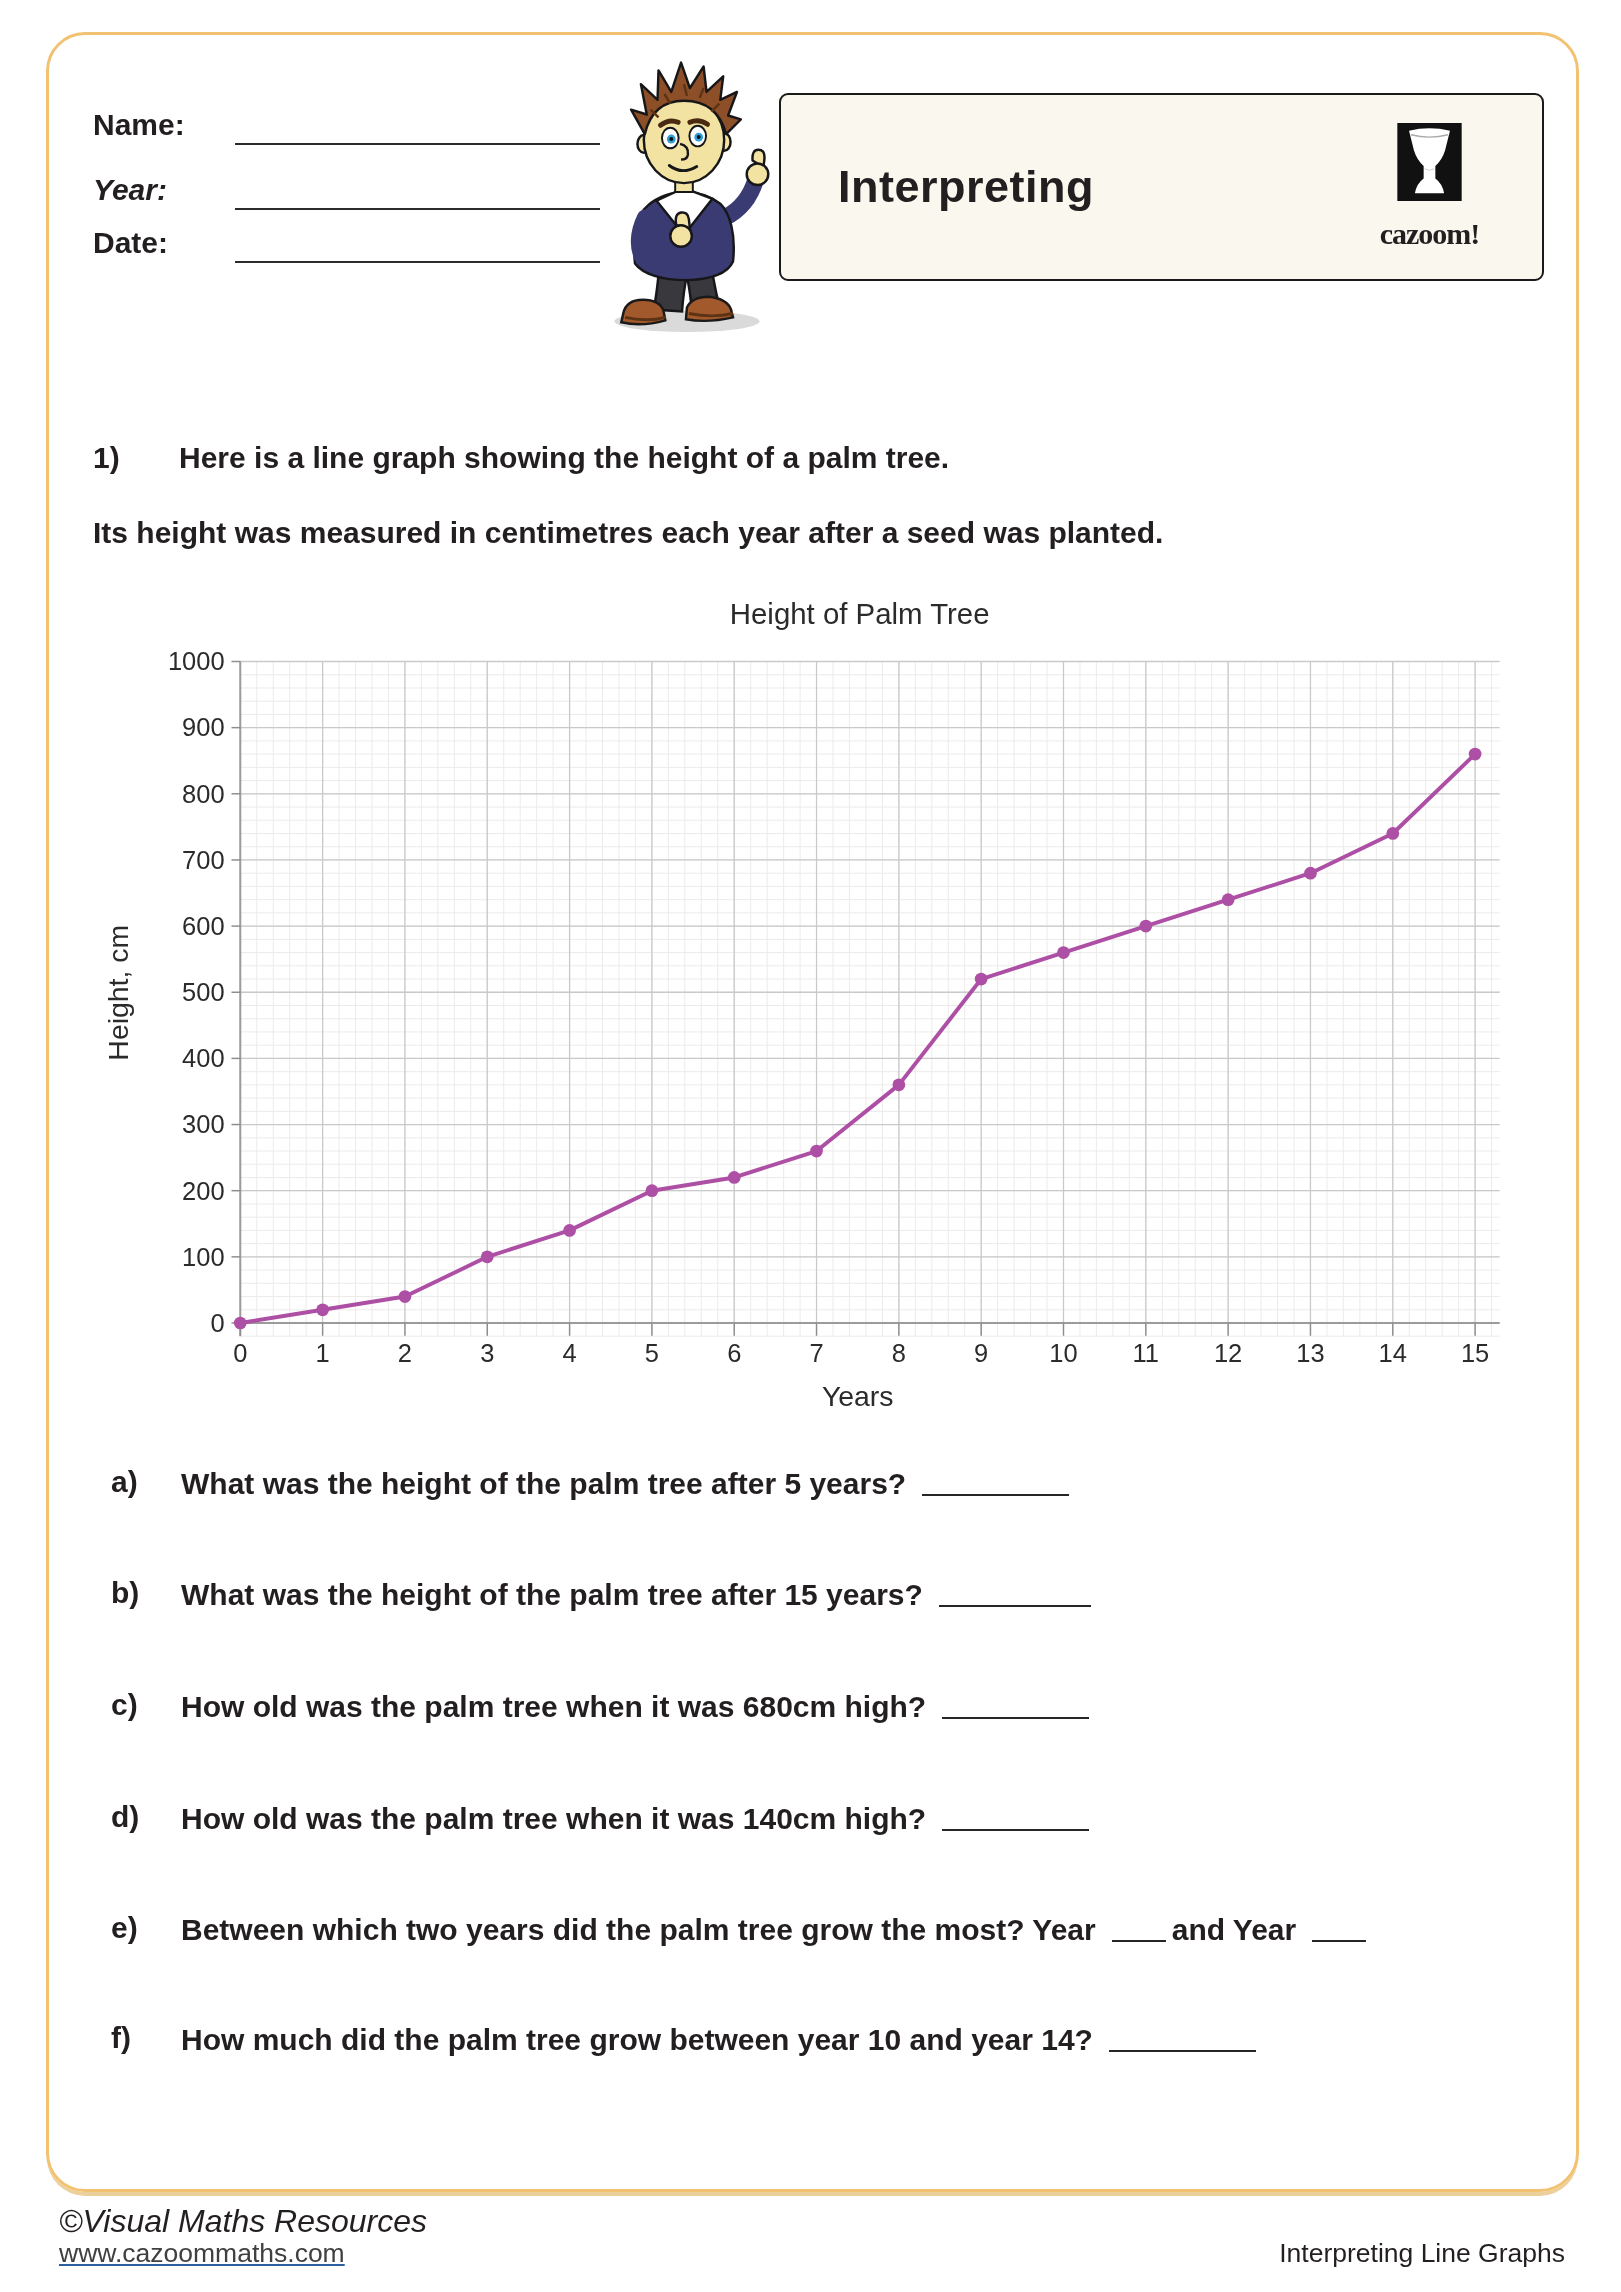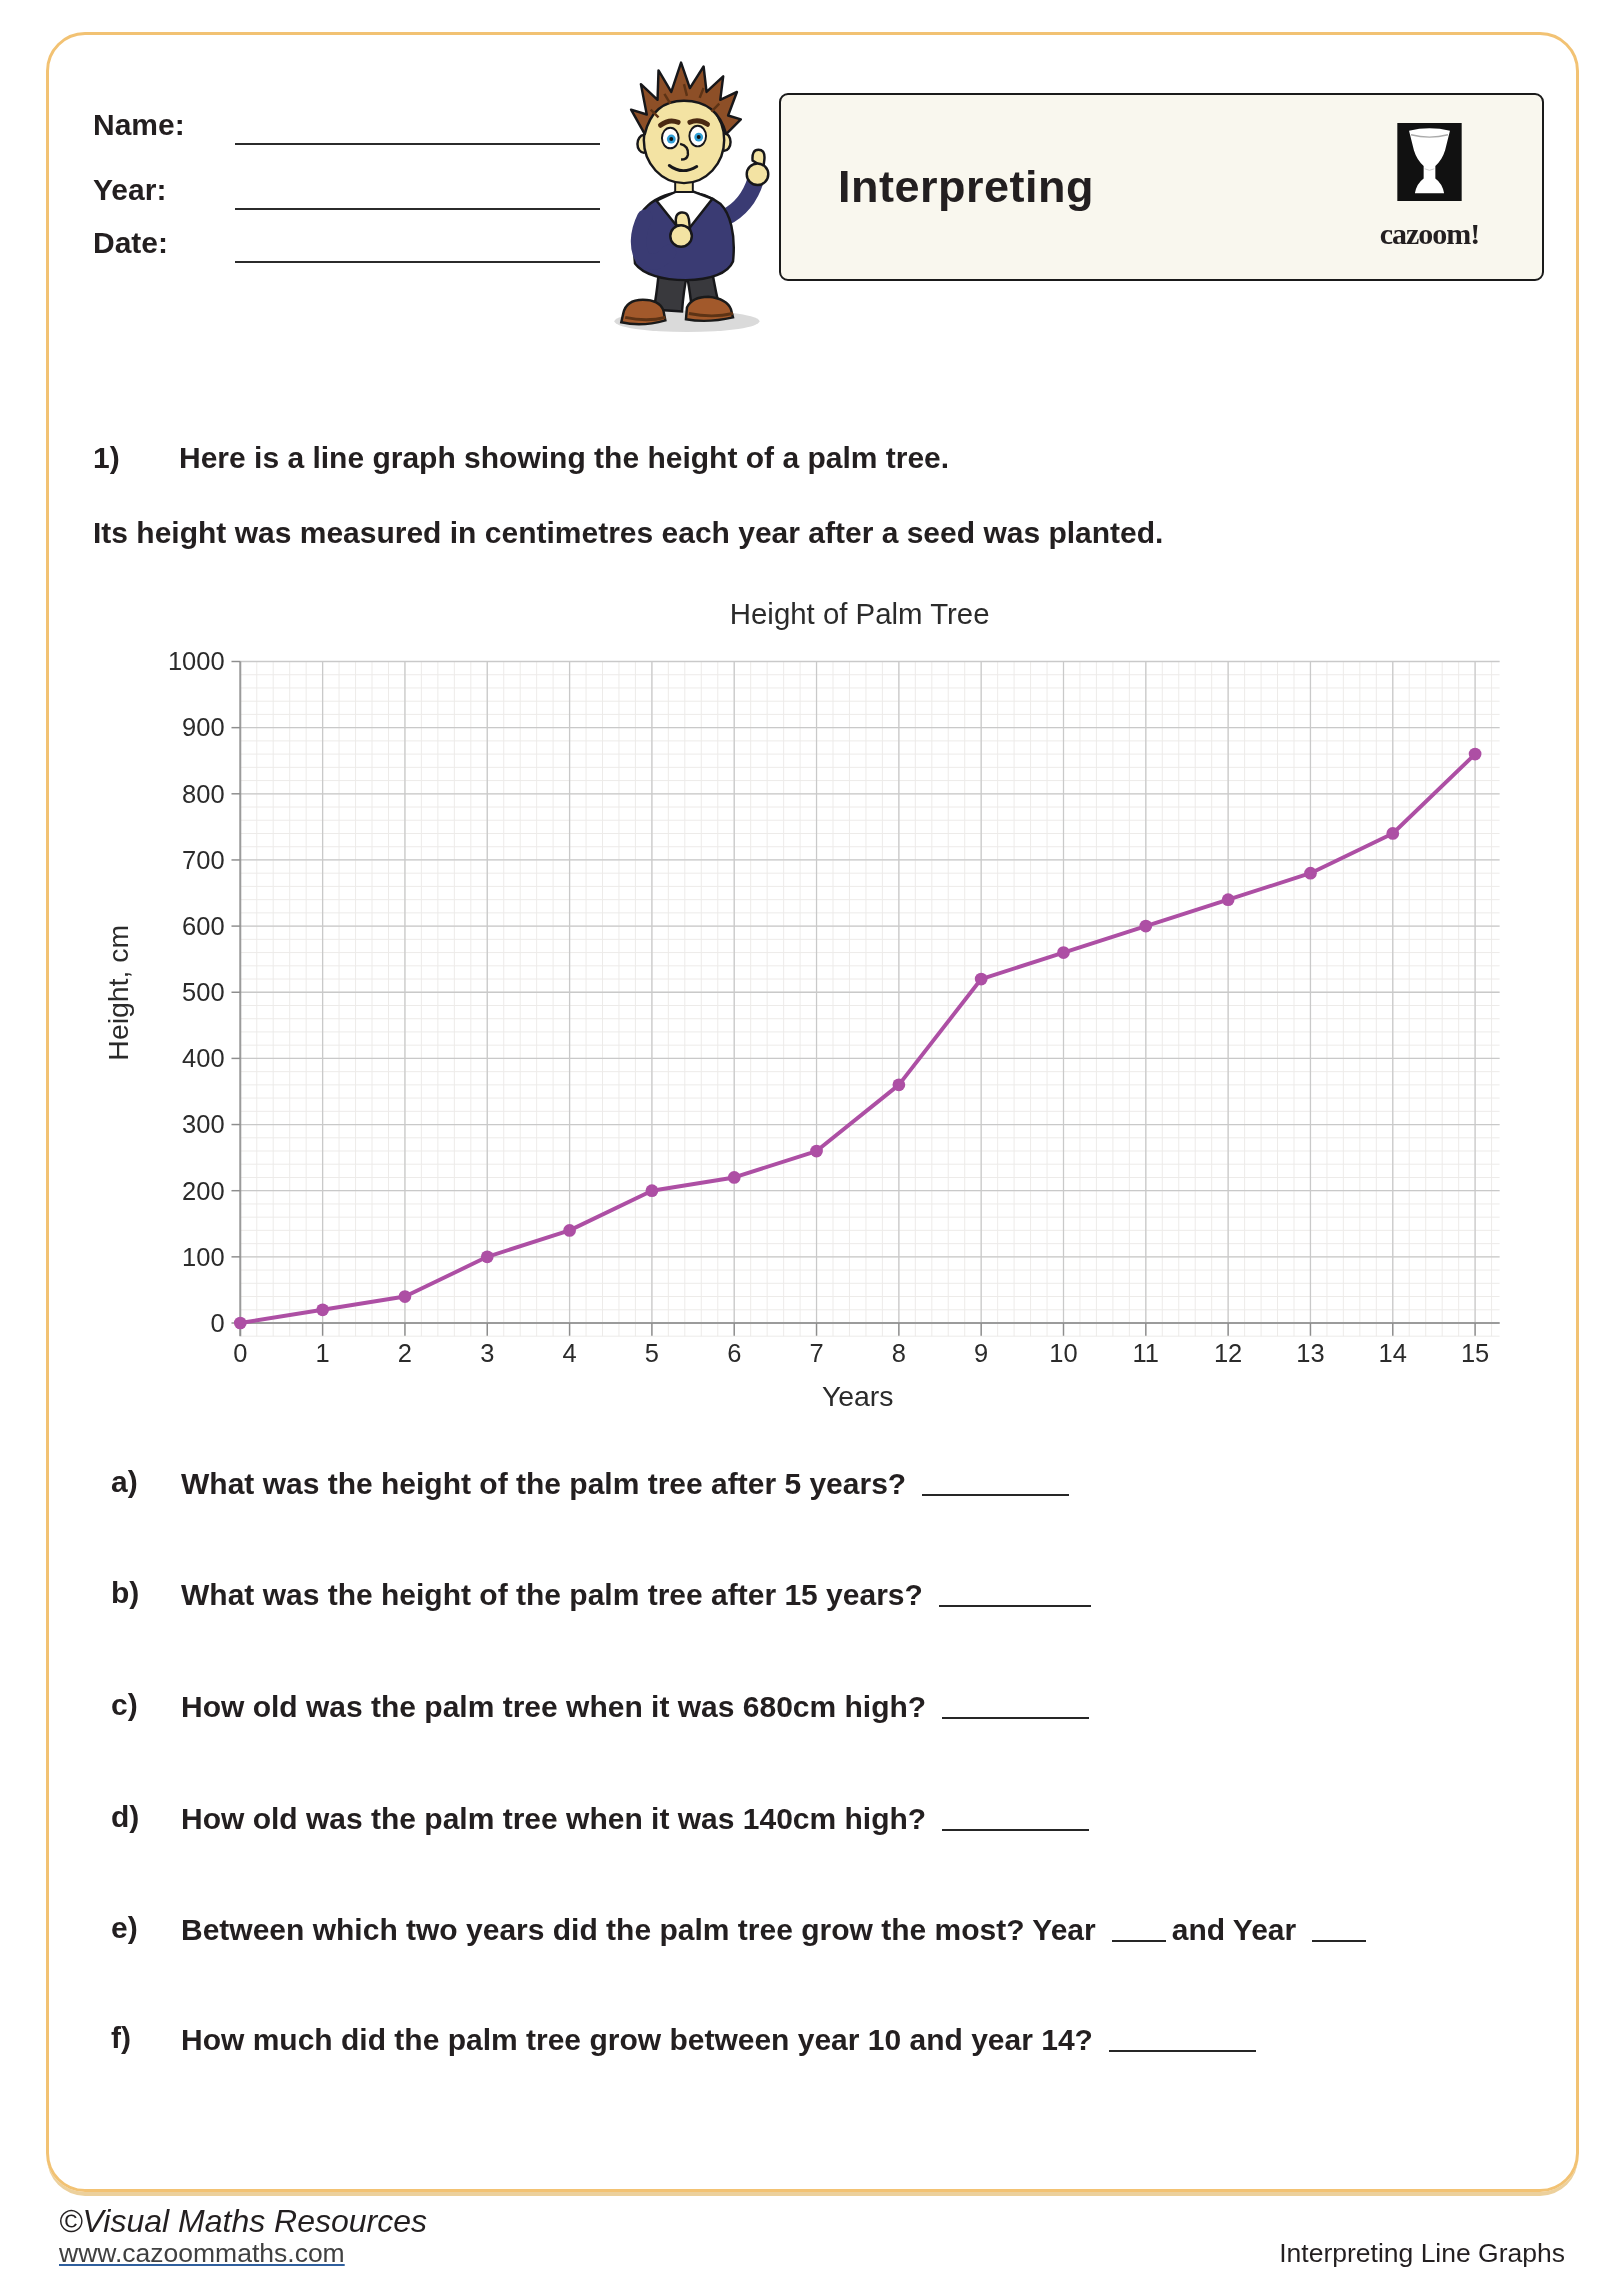--- a/index.html
+++ b/index.html
@@ -45,21 +45,21 @@
 </style>
 </head>
 <body>
 
 <div class="page-border" style="border-color: rgb(242, 194, 115);"></div>
 
 <div class="field-row" style="top:108px;">
   <span class="flabel">Name:</span>
   <span class="fline"></span>
 </div>
-<div class="field-row" style="top:173px;">
+<div class="field-row" style="top:173px;font-style:italic;">
   <span class="flabel">Year:</span>
   <span class="fline"></span>
 </div>
 <div class="field-row" style="top:226px;">
   <span class="flabel">Date:</span>
   <span class="fline"></span>
 </div>
 
 <div class="character">
   <svg width="196" height="299" viewBox="0 0 200 305">

